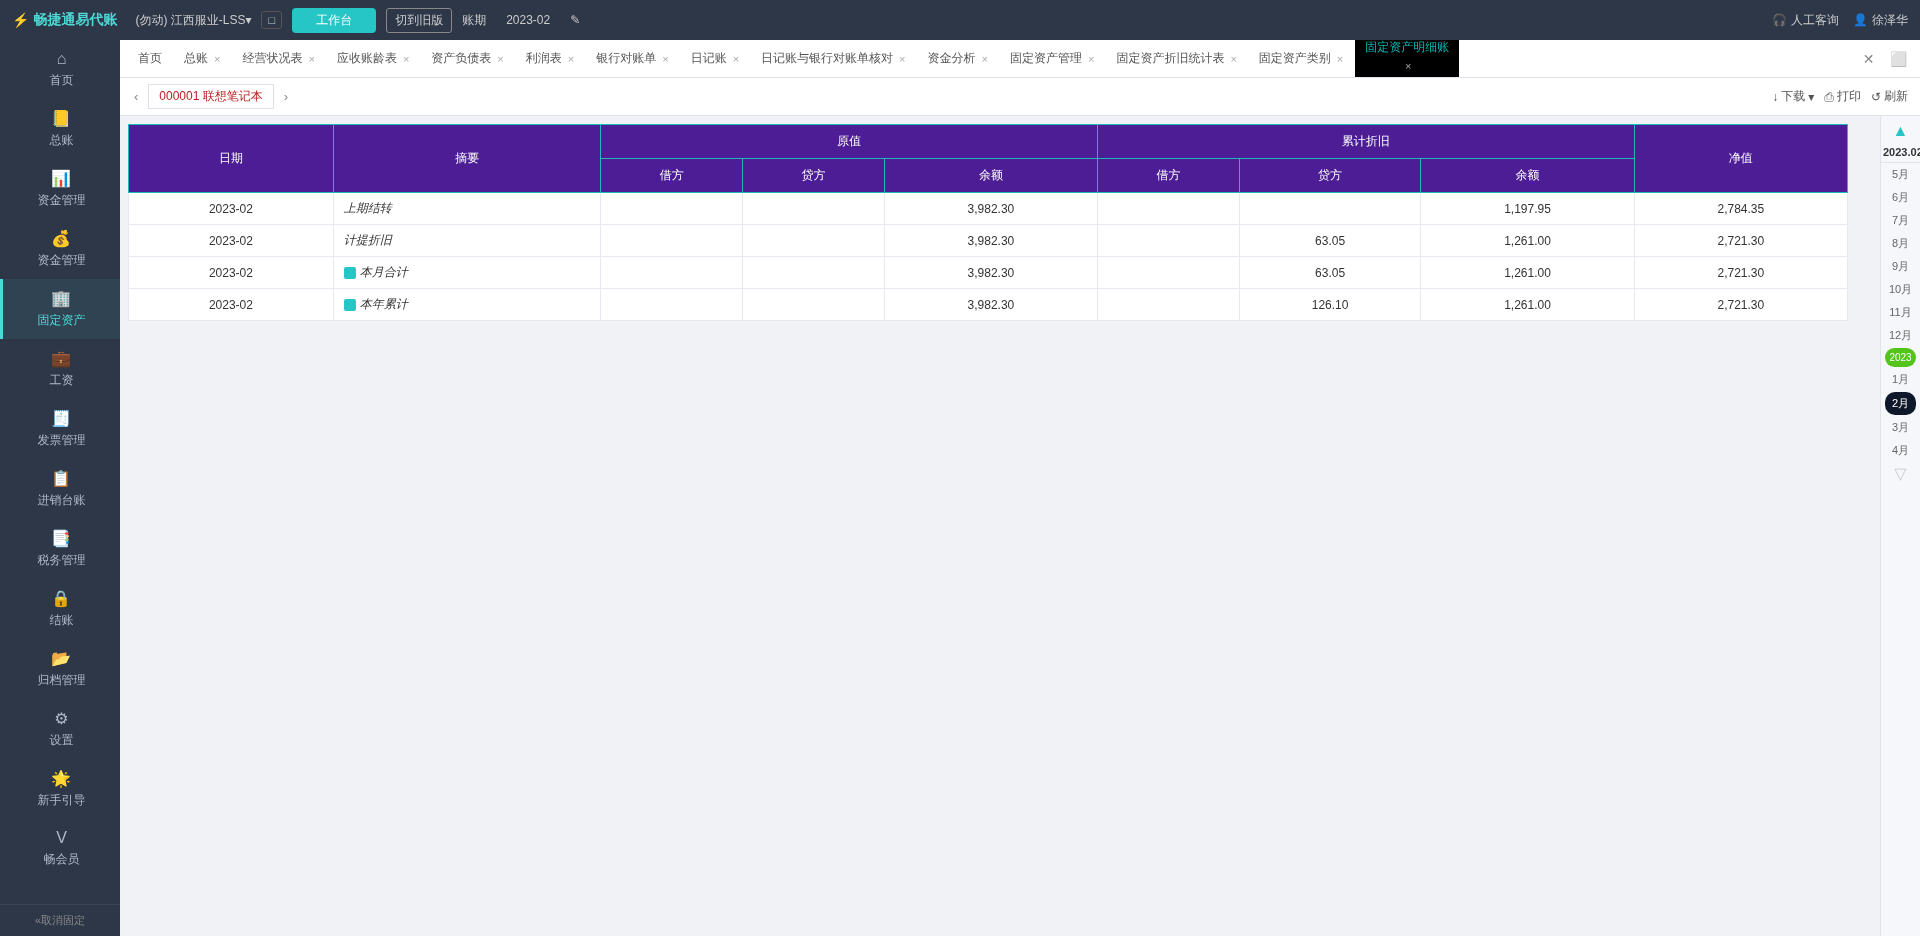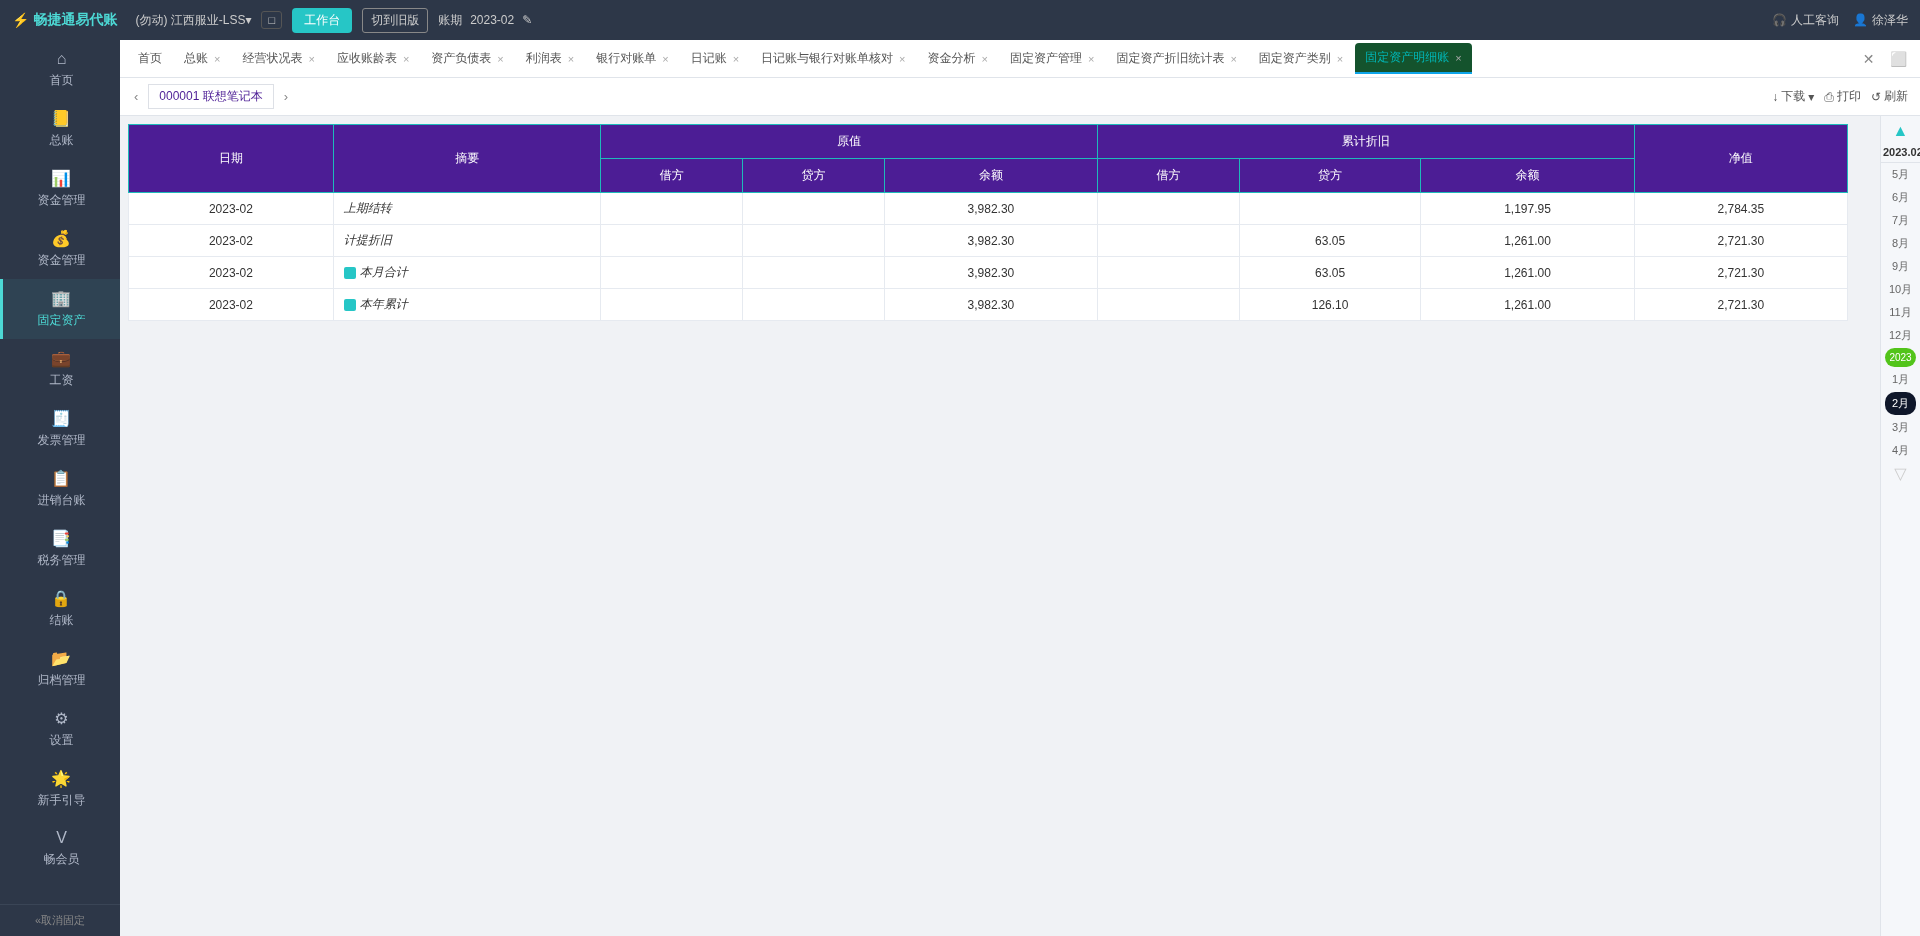--- a/index.html
+++ b/index.html
@@ -36,40 +36,40 @@
       color: #ccc;
       padding: 2px 6px;
       border-radius: 3px;
       cursor: pointer;
       font-size: 11px;
     }
     .top-bar-workbench {
       background: #26c6c6;
       border: none;
       color: white;
-      padding: 4px 12px;
+      padding: 4px 24px;
       border-radius: 4px;
       cursor: pointer;
       font-size: 12px;
     }
     .top-bar-switch {
       background: transparent;
       border: 1px solid #888;
       color: #ccc;
       padding: 3px 8px;
       border-radius: 3px;
       cursor: pointer;
       font-size: 12px;
     }
     .top-bar-period {
       color: #ccc;
       font-size: 12px;
       display: flex;
       align-items: center;
-      gap: 8px;
+      gap: 20px;
     }
     .top-bar-right {
       margin-left: auto;
       display: flex;
       align-items: center;
       gap: 14px;
       color: #ccc;
       font-size: 12px;
     }
     .top-bar-right span { cursor: pointer; display: flex; align-items: center; gap: 4px; }
@@ -138,21 +138,21 @@
       display: flex;
       align-items: center;
       padding: 6px 10px;
       font-size: 12px;
       color: #555;
       cursor: pointer;
       border-radius: 4px 4px 0 0;
       white-space: nowrap;
       gap: 4px;
     }
-    .tab-item.active { background: #14532d; color: #00b5b5; border-bottom: 2px solid #0ea5e9; }
+    .tab-item.active { background: #000000; color: #00b5b5; border-bottom: 6px solid #0ea5e9; flex-direction: column; }
     .tab-close { color: #aaa; font-size: 11px; margin-left: 2px; cursor: pointer; }
     .tab-bar-actions {
       margin-left: auto;
       display: flex;
       align-items: center;
       gap: 8px;
       flex-shrink: 0;
     }
     .tab-bar-actions button {
       background: transparent;
@@ -173,21 +173,21 @@
       flex-shrink: 0;
       gap: 8px;
     }
     .sub-nav-btn { color: #888; cursor: pointer; font-size: 13px; padding: 2px; }
     .sub-nav-breadcrumb {
       background: #fff;
       border: 1px solid #dde0e6;
       border-radius: 0;
       padding: 3px 10px;
       font-size: 12px;
-      color: #4c1d95;
+      color: #b91c1c;
       display: flex;
       align-items: center;
       gap: 4px;
     }
     .sub-nav-spacer { flex: 1; }
     .sub-nav-actions { display: flex; align-items: center; gap: 10px; }
     .sub-nav-actions button {
       background: transparent;
       border: none;
       cursor: pointer;

